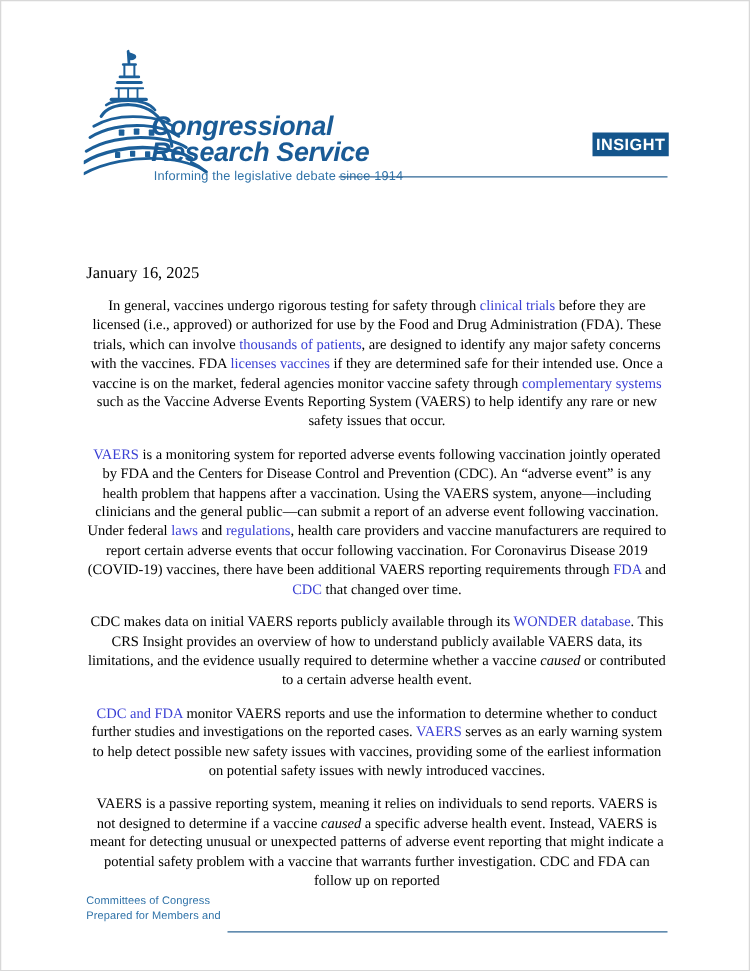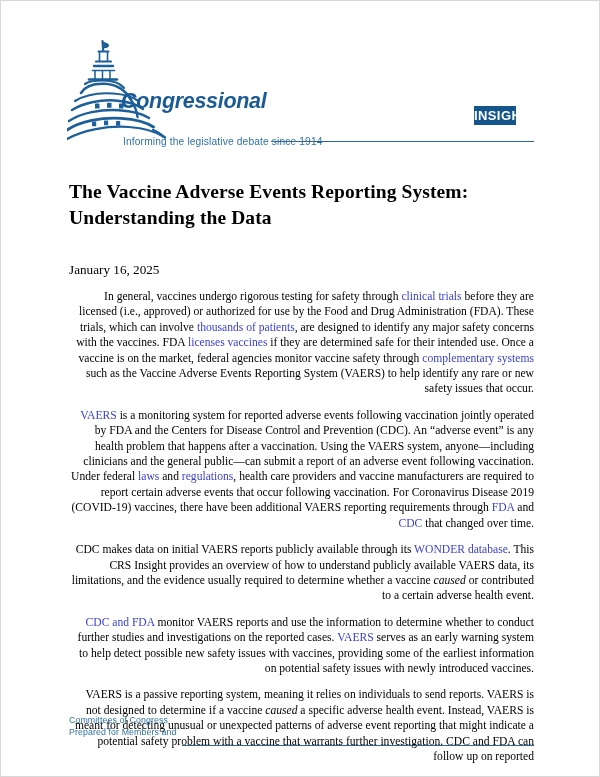--- a/index.html
+++ b/index.html
@@ -69,21 +69,21 @@
     left: 270px;
     top: 140px;
     width: 263px;
     height: 1px;
     background: #2f6795;
   }
   .insight-badge {
     position: absolute;
     left: 473px;
     top: 105px;
-    width: 42px;
+    width: 61px;
     height: 19px;
     background: #14558c;
     color: #ffffff;
     font-family: "Liberation Sans", sans-serif;
     font-weight: bold;
     font-size: 13px;
     letter-spacing: 0.4px;
     text-align: center;
     line-height: 19px;
   }
@@ -109,21 +109,21 @@
     font-family: "Liberation Serif", serif;
     font-size: 13.2px;
     line-height: 16px;
     color: #000000;
   }
   p.body-para {
     margin: 11px 0 0 0;
     font-family: "Liberation Serif", serif;
     font-size: 11.6px;
     line-height: 15.4px;
-    text-align: right;
+    text-align: center;
     color: #000000;
   }
   h2.section-head {
     margin: 17px 0 0 0;
     font-family: "Liberation Serif", serif;
     font-weight: bold;
     font-size: 13.2px;
     line-height: 18px;
     color: #000000;
   }
@@ -231,33 +231,33 @@
             <rect x="49" y="84" width="4.2" height="4.8" rx="0.6"></rect>
           </g>
 
           <path d="M0 102 C16 93 40 88.5 62 90 C78 91.1 90 95 98 100.5" stroke-width="2.2"></path>
           <path d="M98 100.5 C94 97 90 94.5 86 92.8" stroke-width="2.2"></path>
         </g>
       </svg>
 
       <div class="wordmark">
         <div>Congressional</div>
+        <div>Research Service</div>
       </div>
 
       <div class="tagline">Informing the legislative debate since 1914</div>
     </div>
 
     <div class="masthead-rule"></div>
 
     <div class="insight-badge">INSIGHT</div>
   </div>
 
   <div class="content">
 
-    <h1 class="doc-title">The Vaccine Adverse Events Reporting System: Understanding the Data</h1>
 
     <div class="doc-date">January 16, 2025</div>
 
     <p class="body-para"><span>In general, vaccines undergo rigorous testing for safety through </span><a class="xlink" href="#">clinical trials</a><span> before they are licensed (i.e., approved) or authorized for use by the Food and Drug Administration (FDA). These trials, which can involve </span><a class="xlink" href="#">thousands of patients</a><span>, are designed to identify any major safety concerns with the vaccines. FDA </span><a class="xlink" href="#">licenses vaccines</a><span> if they are determined safe for their intended use. Once a vaccine is on the market, federal agencies monitor vaccine safety through </span><a class="xlink" href="#">complementary systems</a><span> such as the Vaccine Adverse Events Reporting System (VAERS) to help identify any rare or new safety issues that occur.</span></p>
 
     <p class="body-para"><a class="xlink" href="#">VAERS</a><span> is a monitoring system for reported adverse events following vaccination jointly operated by FDA and the Centers for Disease Control and Prevention (CDC). An “adverse event” is any health problem that happens after a vaccination. Using the VAERS system, anyone—including clinicians and the general public—can submit a report of an adverse event following vaccination. Under federal </span><a class="xlink" href="#">laws</a><span> and </span><a class="xlink" href="#">regulations</a><span>, health care providers and vaccine manufacturers are required to report certain adverse events that occur following vaccination. For Coronavirus Disease 2019 (COVID-19) vaccines, there have been additional VAERS reporting requirements through </span><a class="xlink" href="#">FDA</a><span> and </span><a class="xlink" href="#">CDC</a><span> that changed over time.</span></p>
 
     <p class="body-para"><span>CDC makes data on initial VAERS reports publicly available through its </span><a class="xlink" href="#">WONDER database</a><span>. This CRS Insight provides an overview of how to understand publicly available VAERS data, its limitations, and the evidence usually required to determine whether a vaccine </span><em class="ital">caused</em><span> or contributed to a certain adverse health event.</span></p>
 
 

